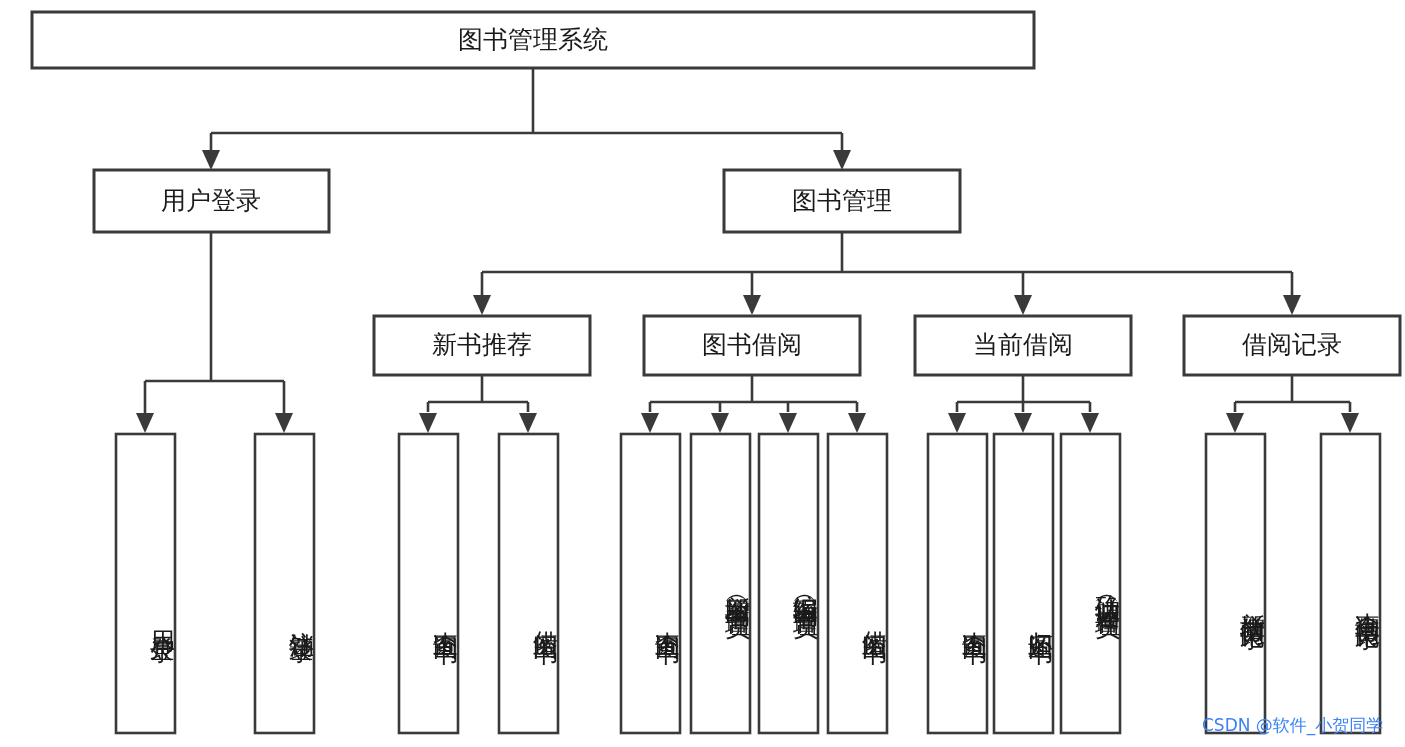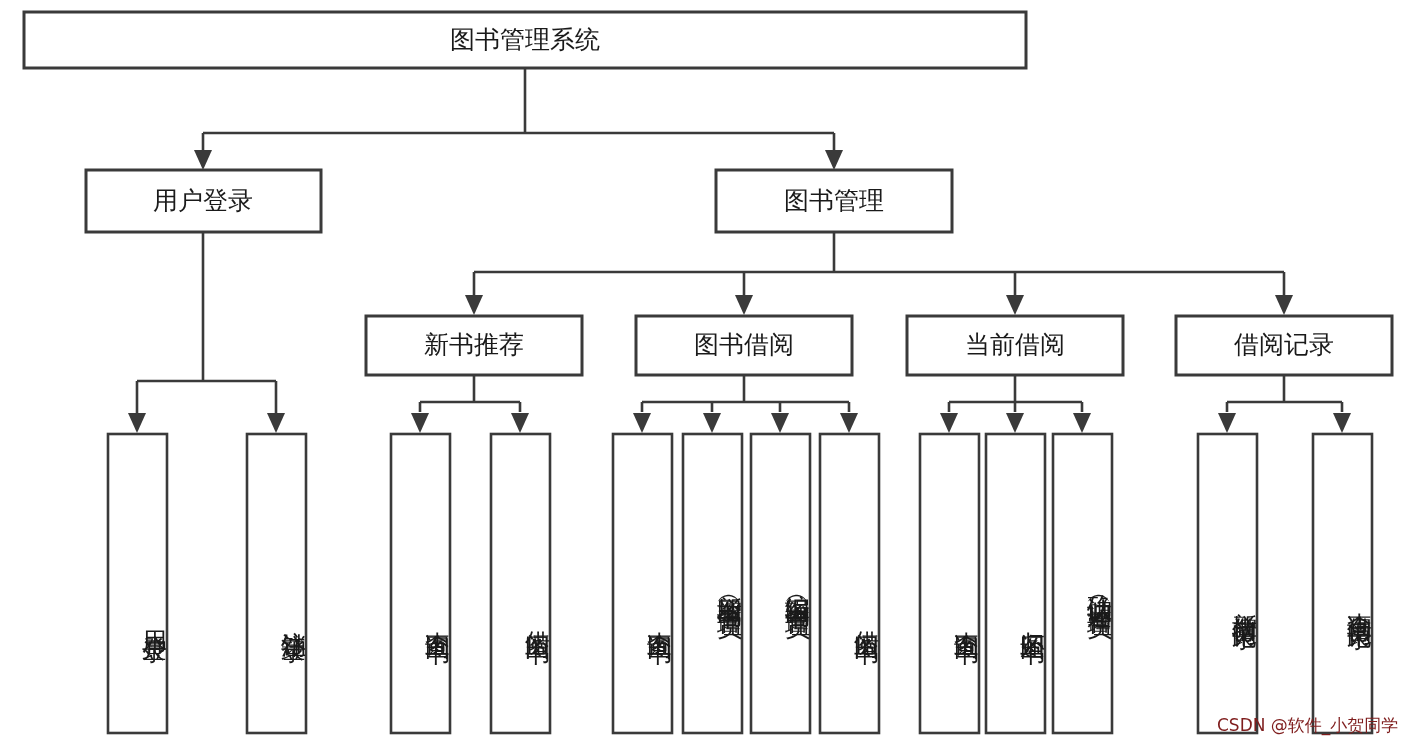--- a/index.html
+++ b/index.html
@@ -9,21 +9,21 @@
   }
   body {
     width: 1405px;
     height: 747px;
     font-family: "DejaVu Sans", "Liberation Sans", sans-serif;
     overflow: hidden;
     position: relative;
   }
   #diagram-root {
     position: absolute;
-    left: 4px;
+    left: 12px;
     top: 0;
     width: 1293px;
     height: 747px;
   }
   svg.flow {
     display: block;
     width: 1405px;
     height: 747px;
   }
   .node-box {
@@ -65,24 +65,23 @@
     white-space: nowrap;
     text-align: center;
     user-select: none;
   }
   .watermark {
     position: absolute;
     left: 1190px;
     top: 714px;
     font-family: "DejaVu Sans", "Liberation Sans", sans-serif;
     font-size: 17px;
-    color: #7f1d1d;
+    color: #3b82f6;
     white-space: nowrap;
     user-select: none;
-    margin-left: 23px;
   }
 </style>
 </head>
 <body>
 
 <div id="diagram-root">
 
   <svg class="flow" viewBox="0 0 1405 747" xmlns="http://www.w3.org/2000/svg">
 
     <defs>

